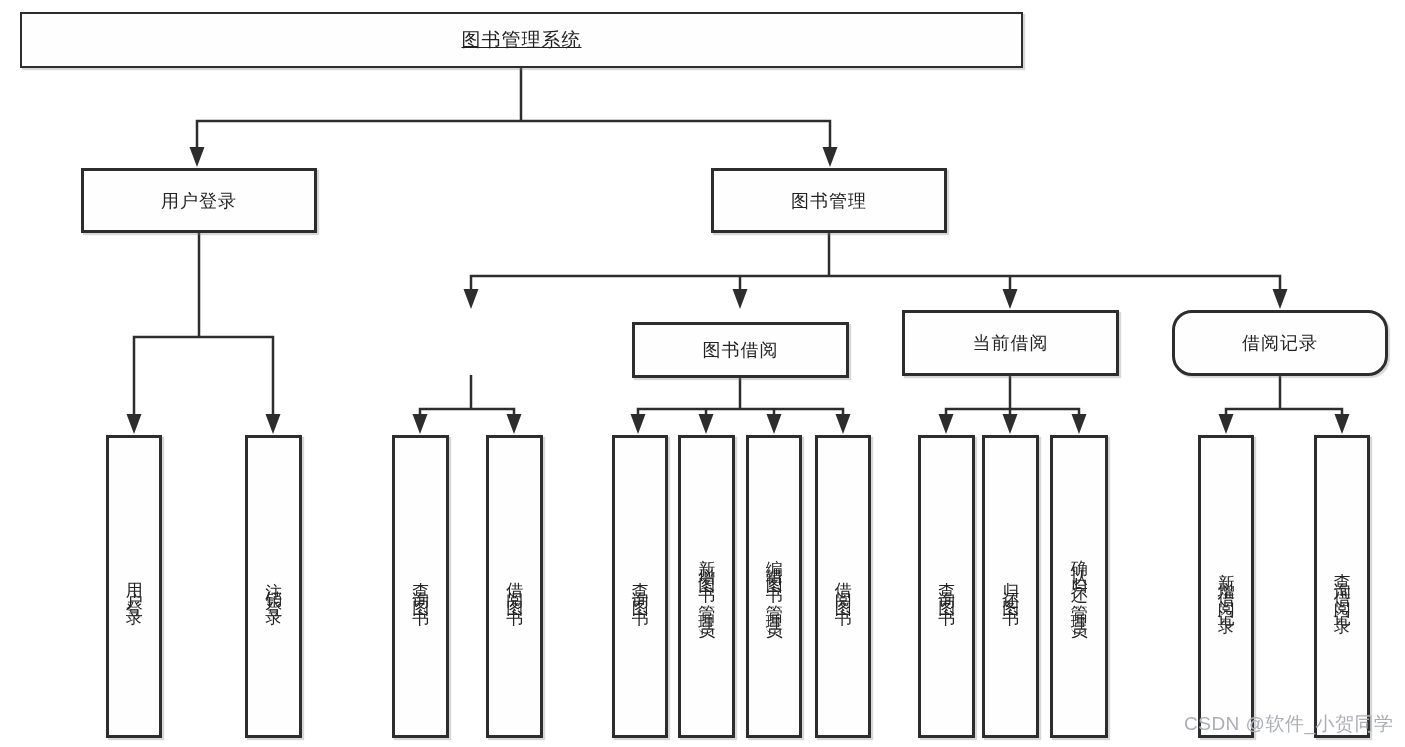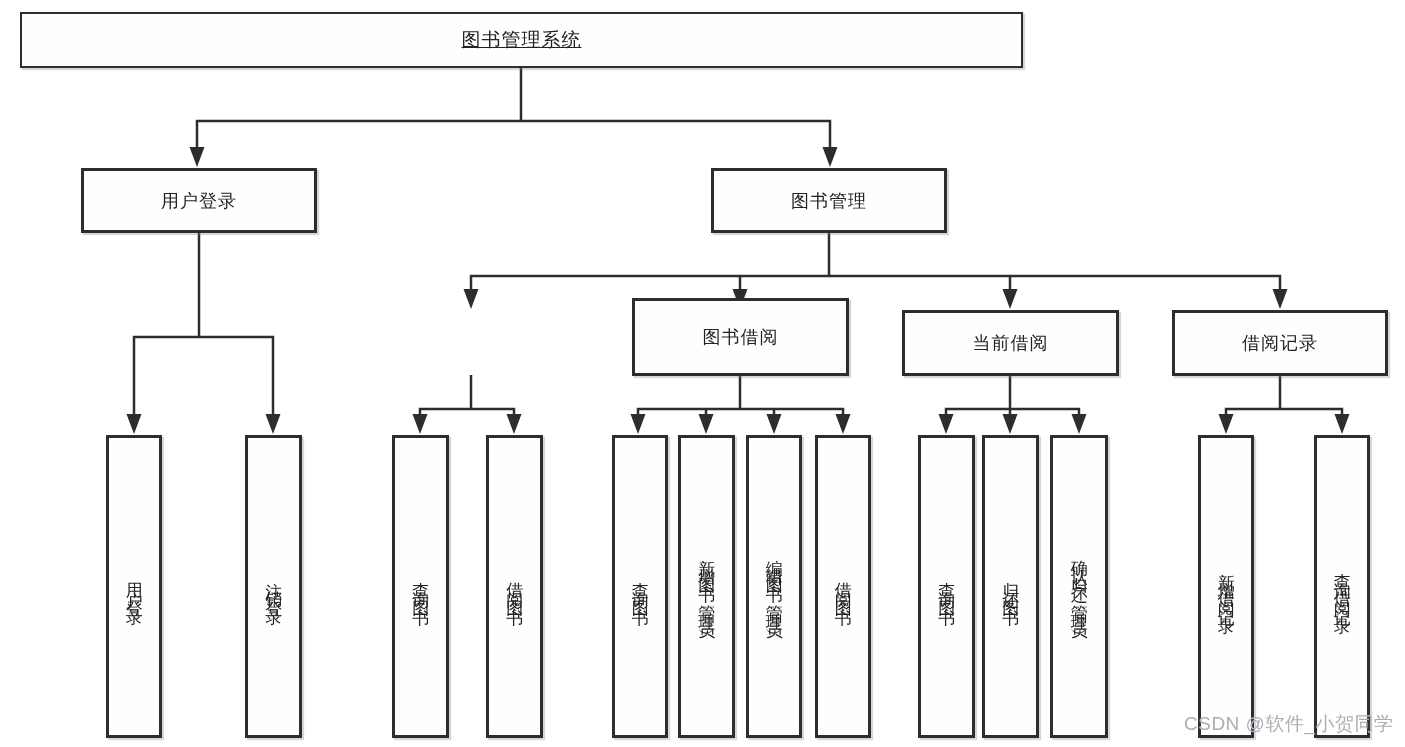--- a/index.html
+++ b/index.html
@@ -74,27 +74,27 @@
     <span>图书管理系统</span>
   </div>
 
   <div class="node branch-node" style="left:81px;top:168px;width:236px;height:65px;">
     <span>用户登录</span>
   </div>
   <div class="node branch-node" style="left:711px;top:168px;width:236px;height:65px;">
     <span>图书管理</span>
   </div>
 
-  <div class="node branch-node" style="left:632px;top:298px;width:217px;height:78px;">
+  <div class="node branch-node" style="left:632px;top:322px;width:217px;height:56px;">
     <span>图书借阅</span>
   </div>
   <div class="node branch-node" style="left:902px;top:310px;width:217px;height:66px;text-align:center;">
     <span>当前借阅</span>
   </div>
-  <div class="node branch-node" style="left:1172px;top:310px;width:216px;height:66px;">
+  <div class="node branch-node" style="left:1172px;top:310px;width:216px;height:66px;border-radius:20px;">
     <span>借阅记录</span>
   </div>
 
   <div class="node leaf-node" style="left:106px;top:435px;width:56px;height:303px;">
     <span class="vtext">用户登录</span>
   </div>
   <div class="node leaf-node" style="left:245px;top:435px;width:57px;height:303px;">
     <span class="vtext">注销登录</span>
   </div>
 

